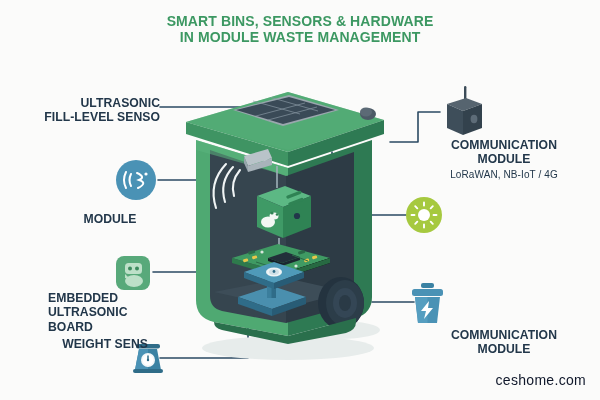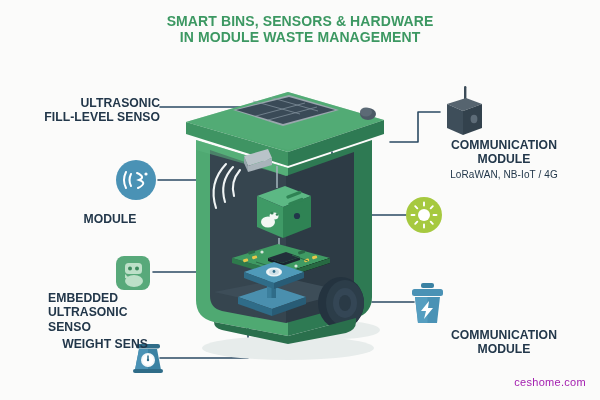--- a/index.html
+++ b/index.html
@@ -57,22 +57,22 @@
     font-size: 10px;
     letter-spacing: 0.1px;
     margin-top: 2px;
   }
 
   
   .watermark {
     position: absolute;
     right: 14px;
     bottom: 12px;
-    color: #a21caf;
-    font-size: 11px;
+    color: #0f172a;
+    font-size: 14px;
     letter-spacing: 0.3px;
     text-align: center;
   }
 
   
   .layer {
     position: absolute;
     left: 0;
     top: 0;
     width: 600px;
@@ -294,21 +294,21 @@
   </div>
 
   <div class="label" style="left:62px; top:198px; width:96px; text-align:center;">
     <br>
     <span>MODULE</span>
   </div>
 
   <div class="label" style="left:48px; top:291px; width:108px; text-align:left;">
     <span>EMBEDDED</span><br>
     <span>ULTRASONIC</span><br>
-    <span>SENSO</span>
+    <span>BOARD</span>
   </div>
 
   <div class="label right-align" style="left:10px; top:337px; width:138px;">
     <span>WEIGHT SENS</span>
   </div>
 
   <div class="label left-align" style="left:414px; top:138px; width:180px;">
     <span>COMMUNICATION</span><br>
     <span>MODULE</span>
     <span class="sub">LoRaWAN, NB-IoT / 4G</span>

